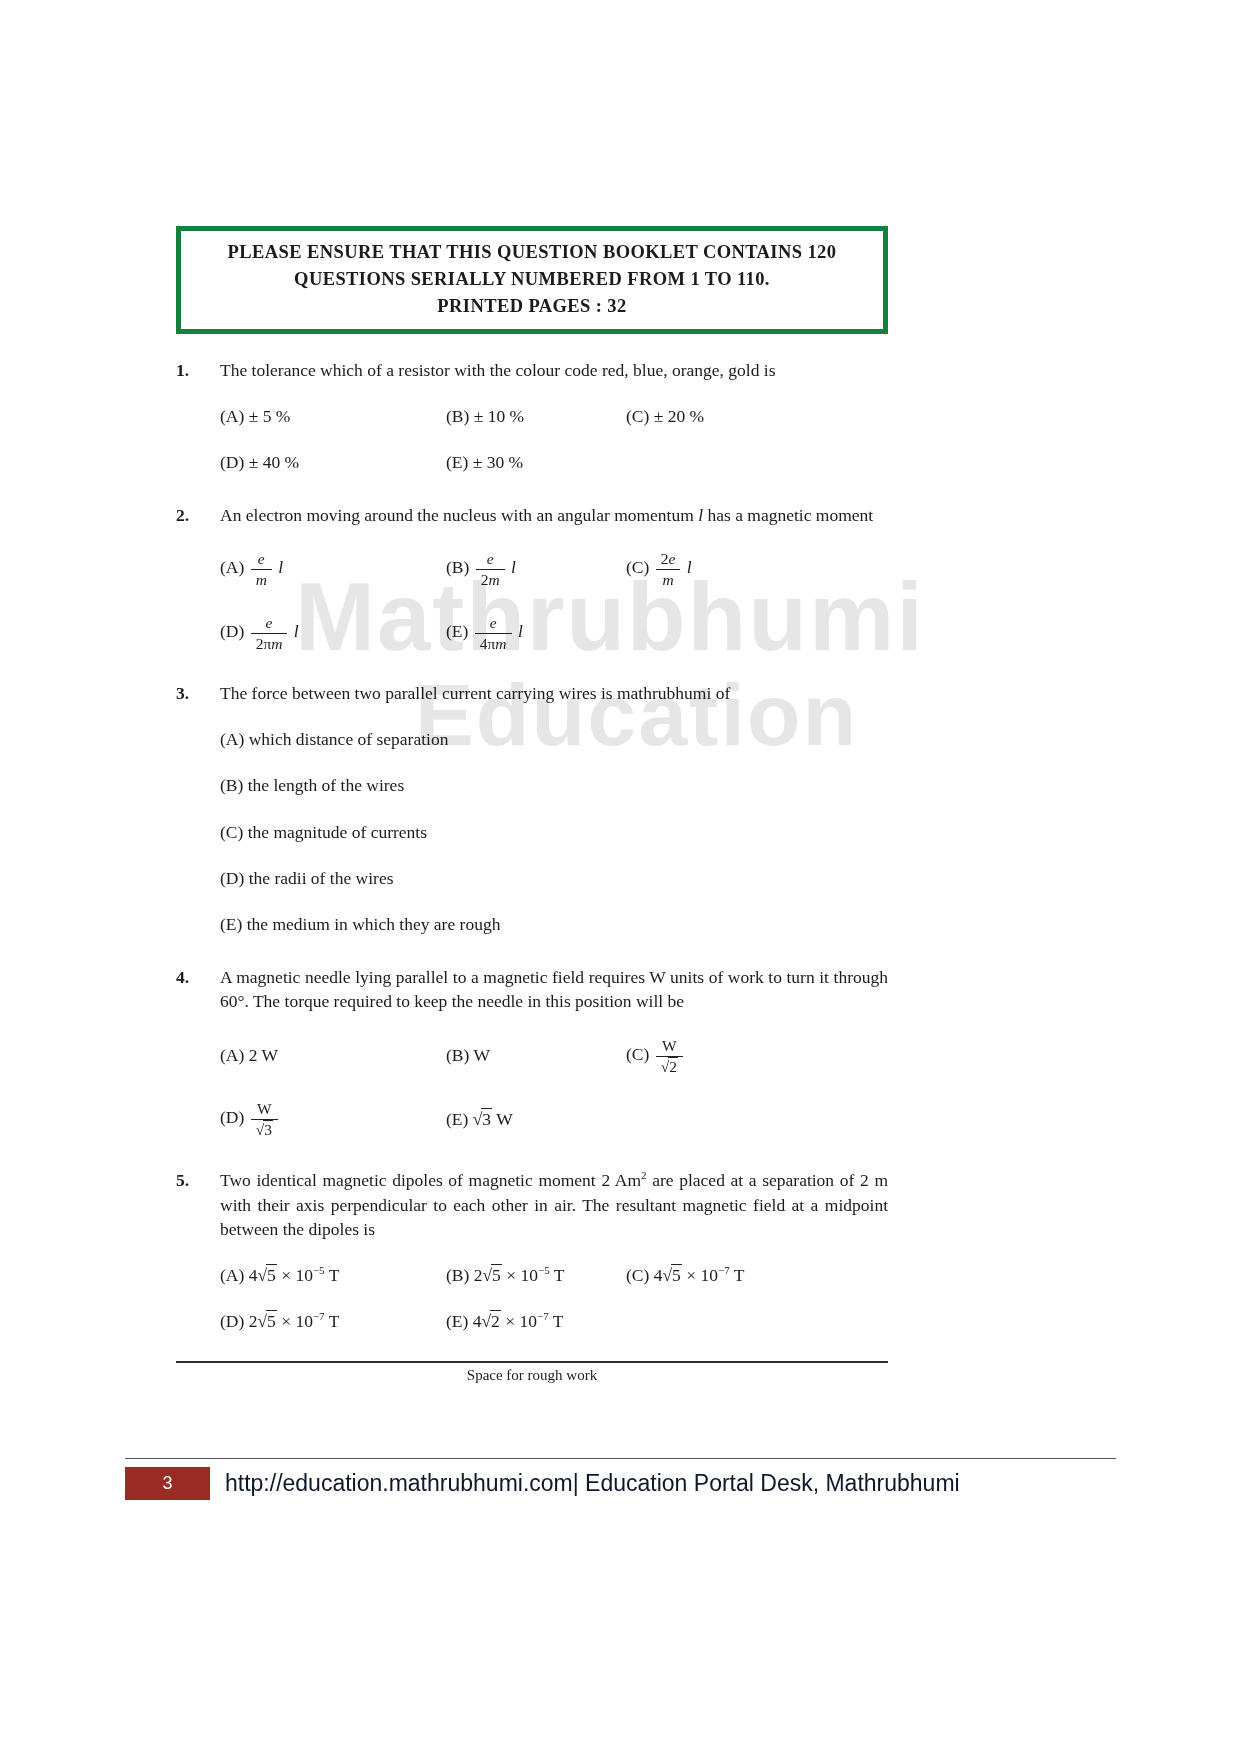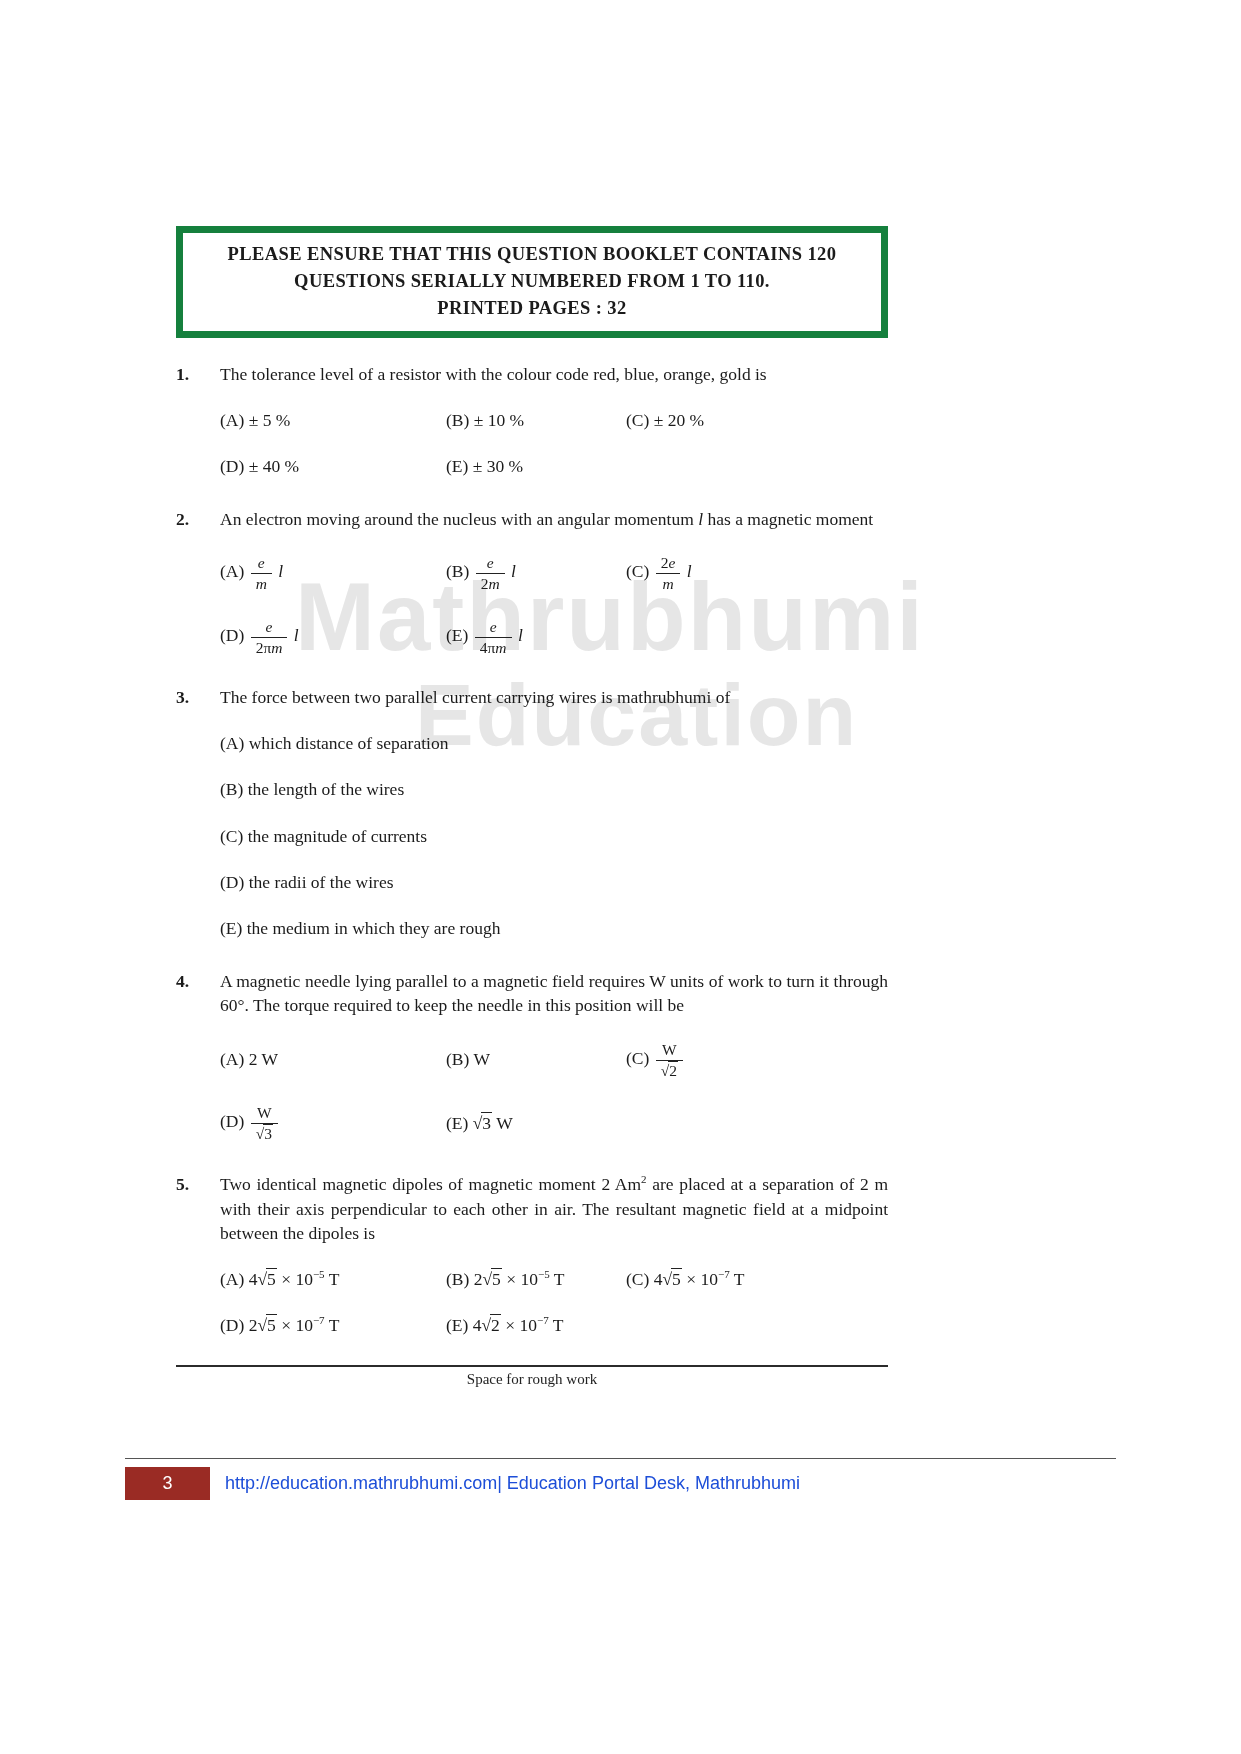--- a/index.html
+++ b/index.html
@@ -17,21 +17,21 @@
     color:#b9b9b9; opacity:0.35; line-height:1.02; letter-spacing:2px;
     user-select:none;
   }
   .watermark .wm1 { font-size:96px; }
   .watermark .wm2 { font-size:88px; margin-left:120px; margin-top:4px; }
 
   
   .content { position:absolute; left:176px; top:226px; width:712px; z-index:1; }
 
   .notice-box {
-    border:7px solid #15803d; padding:8px 12px 10px; text-align:center;
+    border:5px solid #15803d; padding:8px 12px 10px; text-align:center;
     font-weight:bold; font-size:18.5px; line-height:1.45; letter-spacing:0.4px;
   }
 
   .questions { margin-top:24px; }
   .question { display:flex; margin-bottom:27px; }
   .q-num { width:44px; flex:none; font-weight:bold; font-size:17.5px; line-height:1.4; }
   .q-body { flex:1; min-width:0; }
   .q-stem { font-size:17.5px; line-height:1.4; text-align:justify; }
 
   .opt-row { margin-top:21px; }
@@ -66,21 +66,21 @@
   .footer { position:absolute; left:125px; top:1458px; width:991px; z-index:1; }
   .footer-line { border:0; border-top:1.5px solid #555; margin-bottom:8px; }
   .footer-row { display:flex; align-items:center; }
   .page-badge {
     width:85px; height:33px; flex:none; color:#ffffff; background:#9a2b24;
     font-family:"Liberation Sans", sans-serif; font-size:18px;
     display:flex; align-items:center; justify-content:center;
   }
   .footer-text {
     margin-left:15px; font-family:"Liberation Sans", sans-serif;
-    font-size:18px; color:#1d4ed8;
+    font-size:23px; color:#0f172a;
   }
 </style>
 </head>
 <body>
 
 <div class="page">
 
   <div class="watermark">
     <div class="wm1">Mathrubhumi</div>
     <div class="wm2">Education</div>
@@ -91,21 +91,21 @@
     <div class="notice-box">
       <div>PLEASE  ENSURE  THAT  THIS  QUESTION  BOOKLET  CONTAINS 120</div>
       <div>QUESTIONS  SERIALLY  NUMBERED  FROM  1  TO  110.</div>
       <div>PRINTED  PAGES : 32</div>
     </div>
 
     <div class="questions" id="questions">
         <div class="question">
           <div class="q-num">1.</div>
           <div class="q-body">
-            <div class="q-stem">The tolerance level of a resistor with the colour code red, blue, orange, gold is</div>
+            <div class="q-stem">The tolerance which of a resistor with the colour code red, blue, orange, gold is</div>
             <div class="opt-row grid">
               <div class="option">(A) ± 5 %</div>
               <div class="option">(B) ± 10 %</div>
               <div class="option">(C) ± 20 %</div>
             </div>
             <div class="opt-row grid">
               <div class="option">(D) ± 40 %</div>
               <div class="option">(E) ± 30 %</div>
             </div>
           </div>

